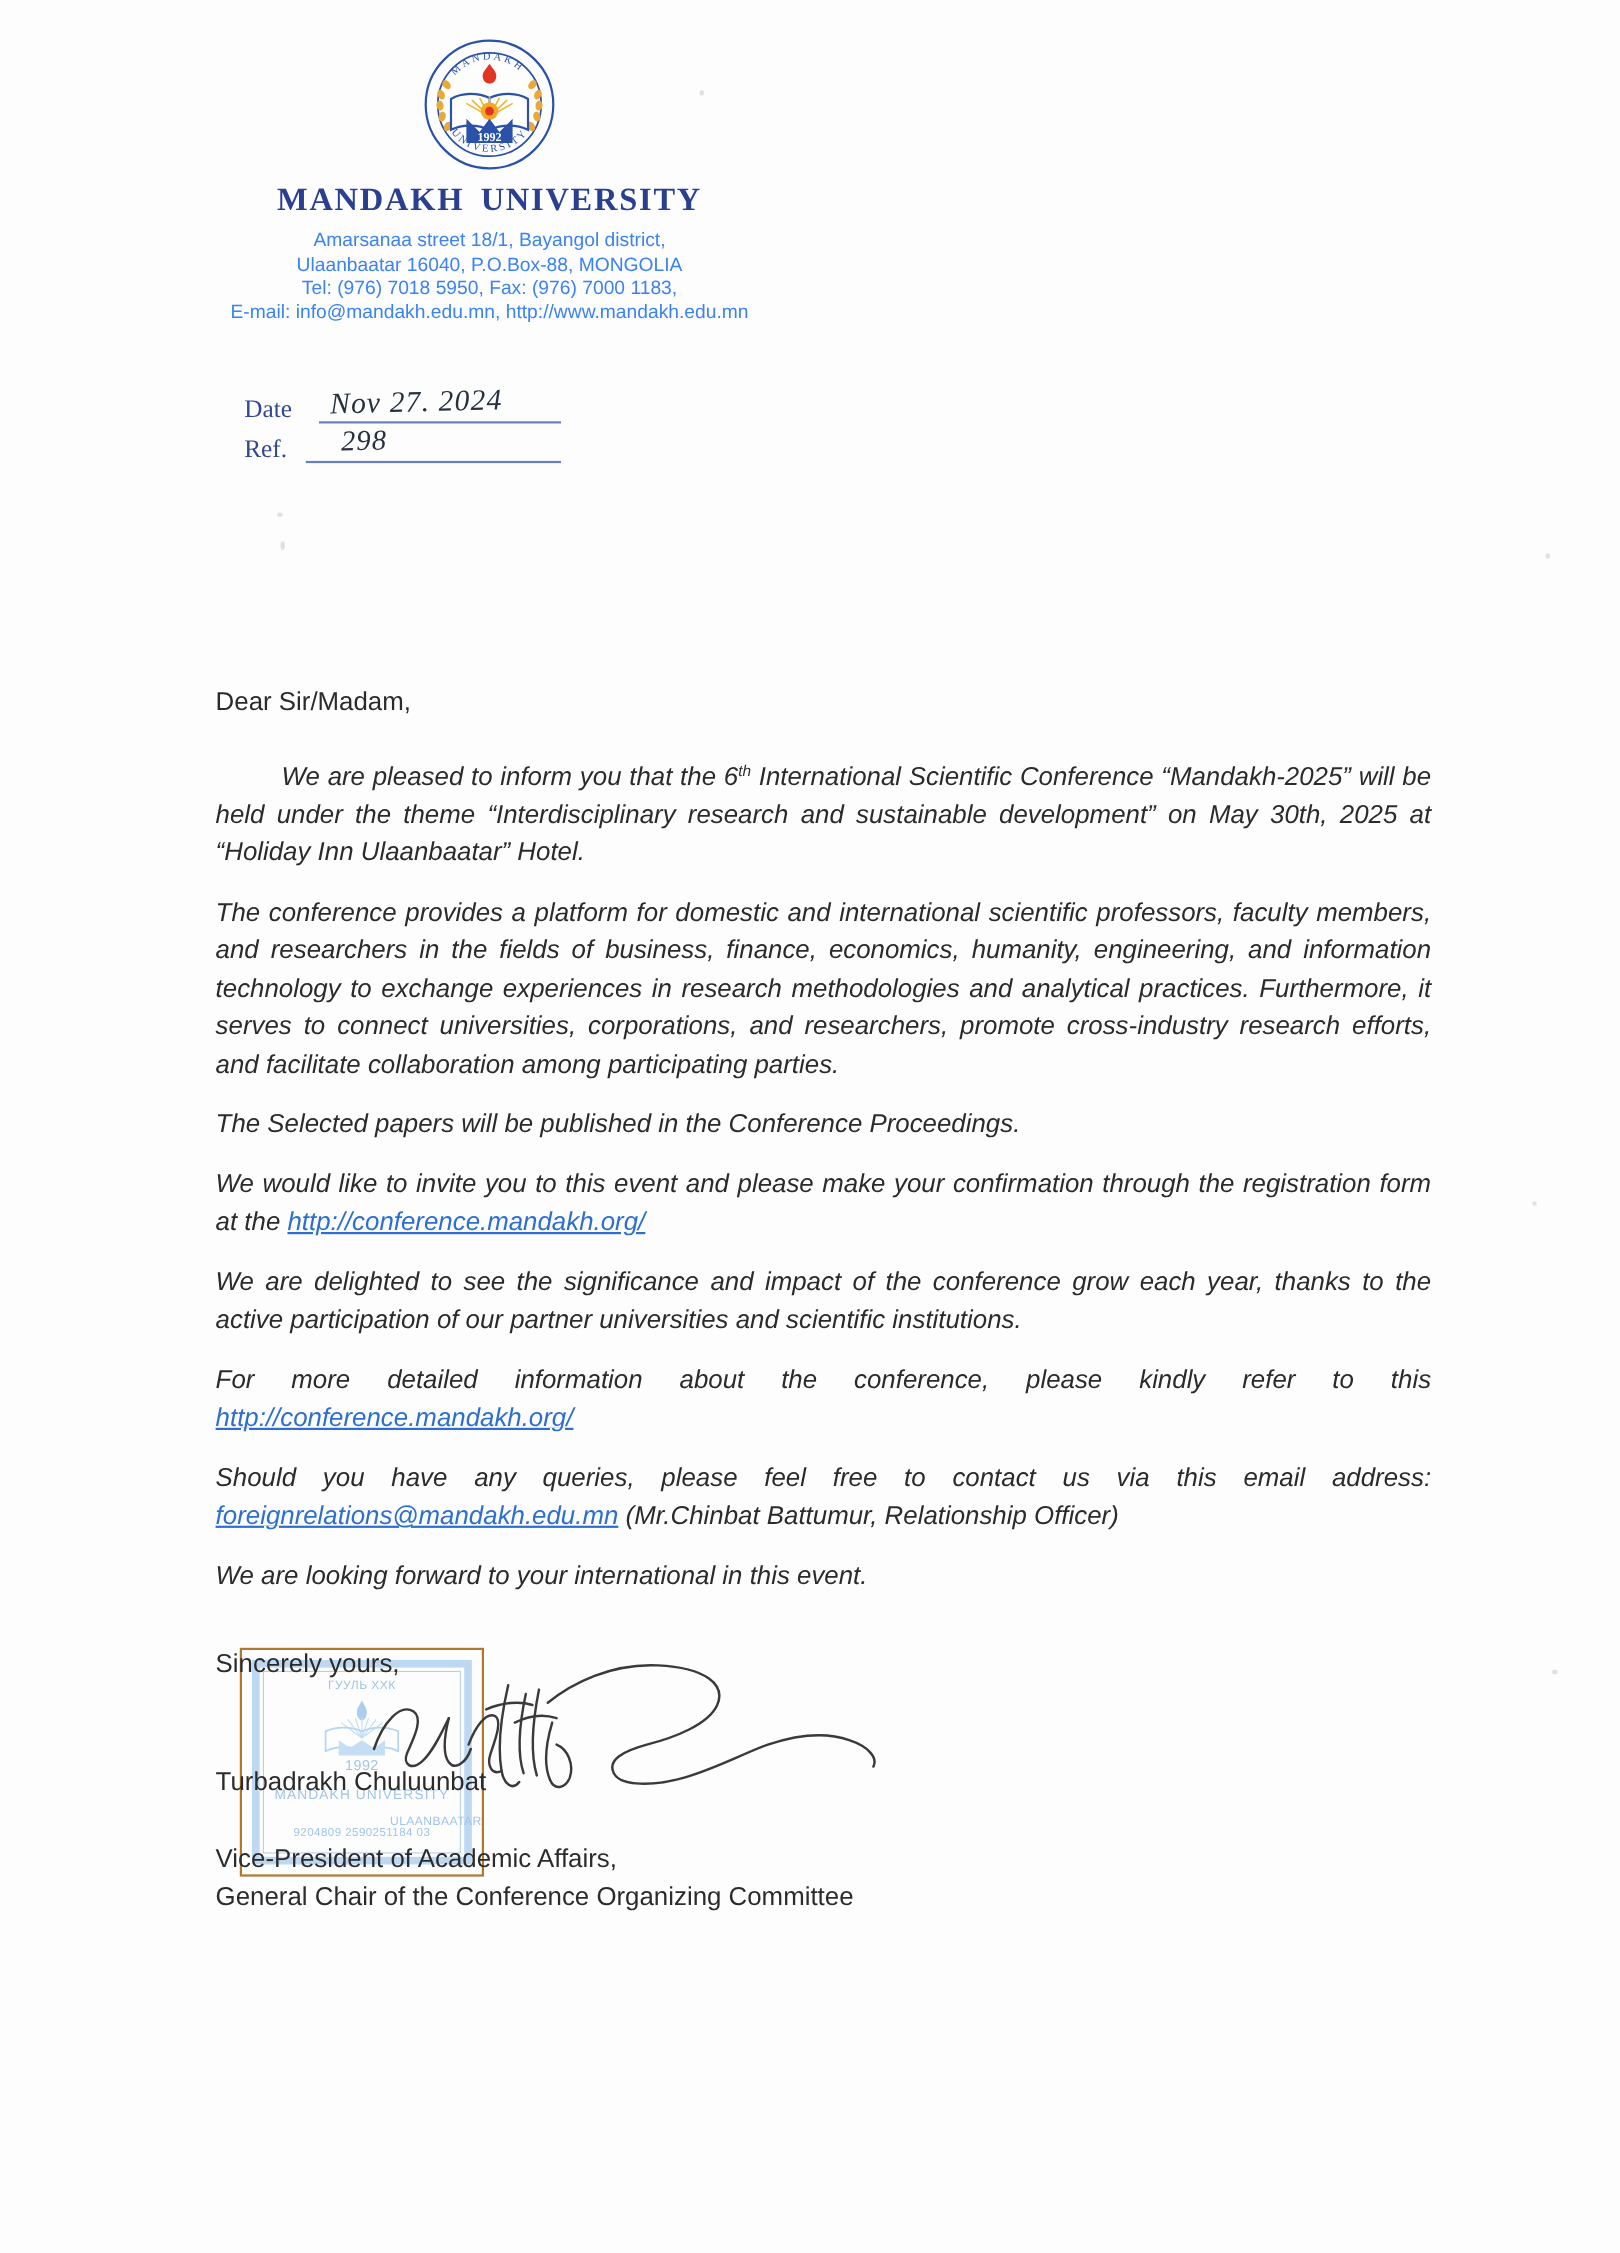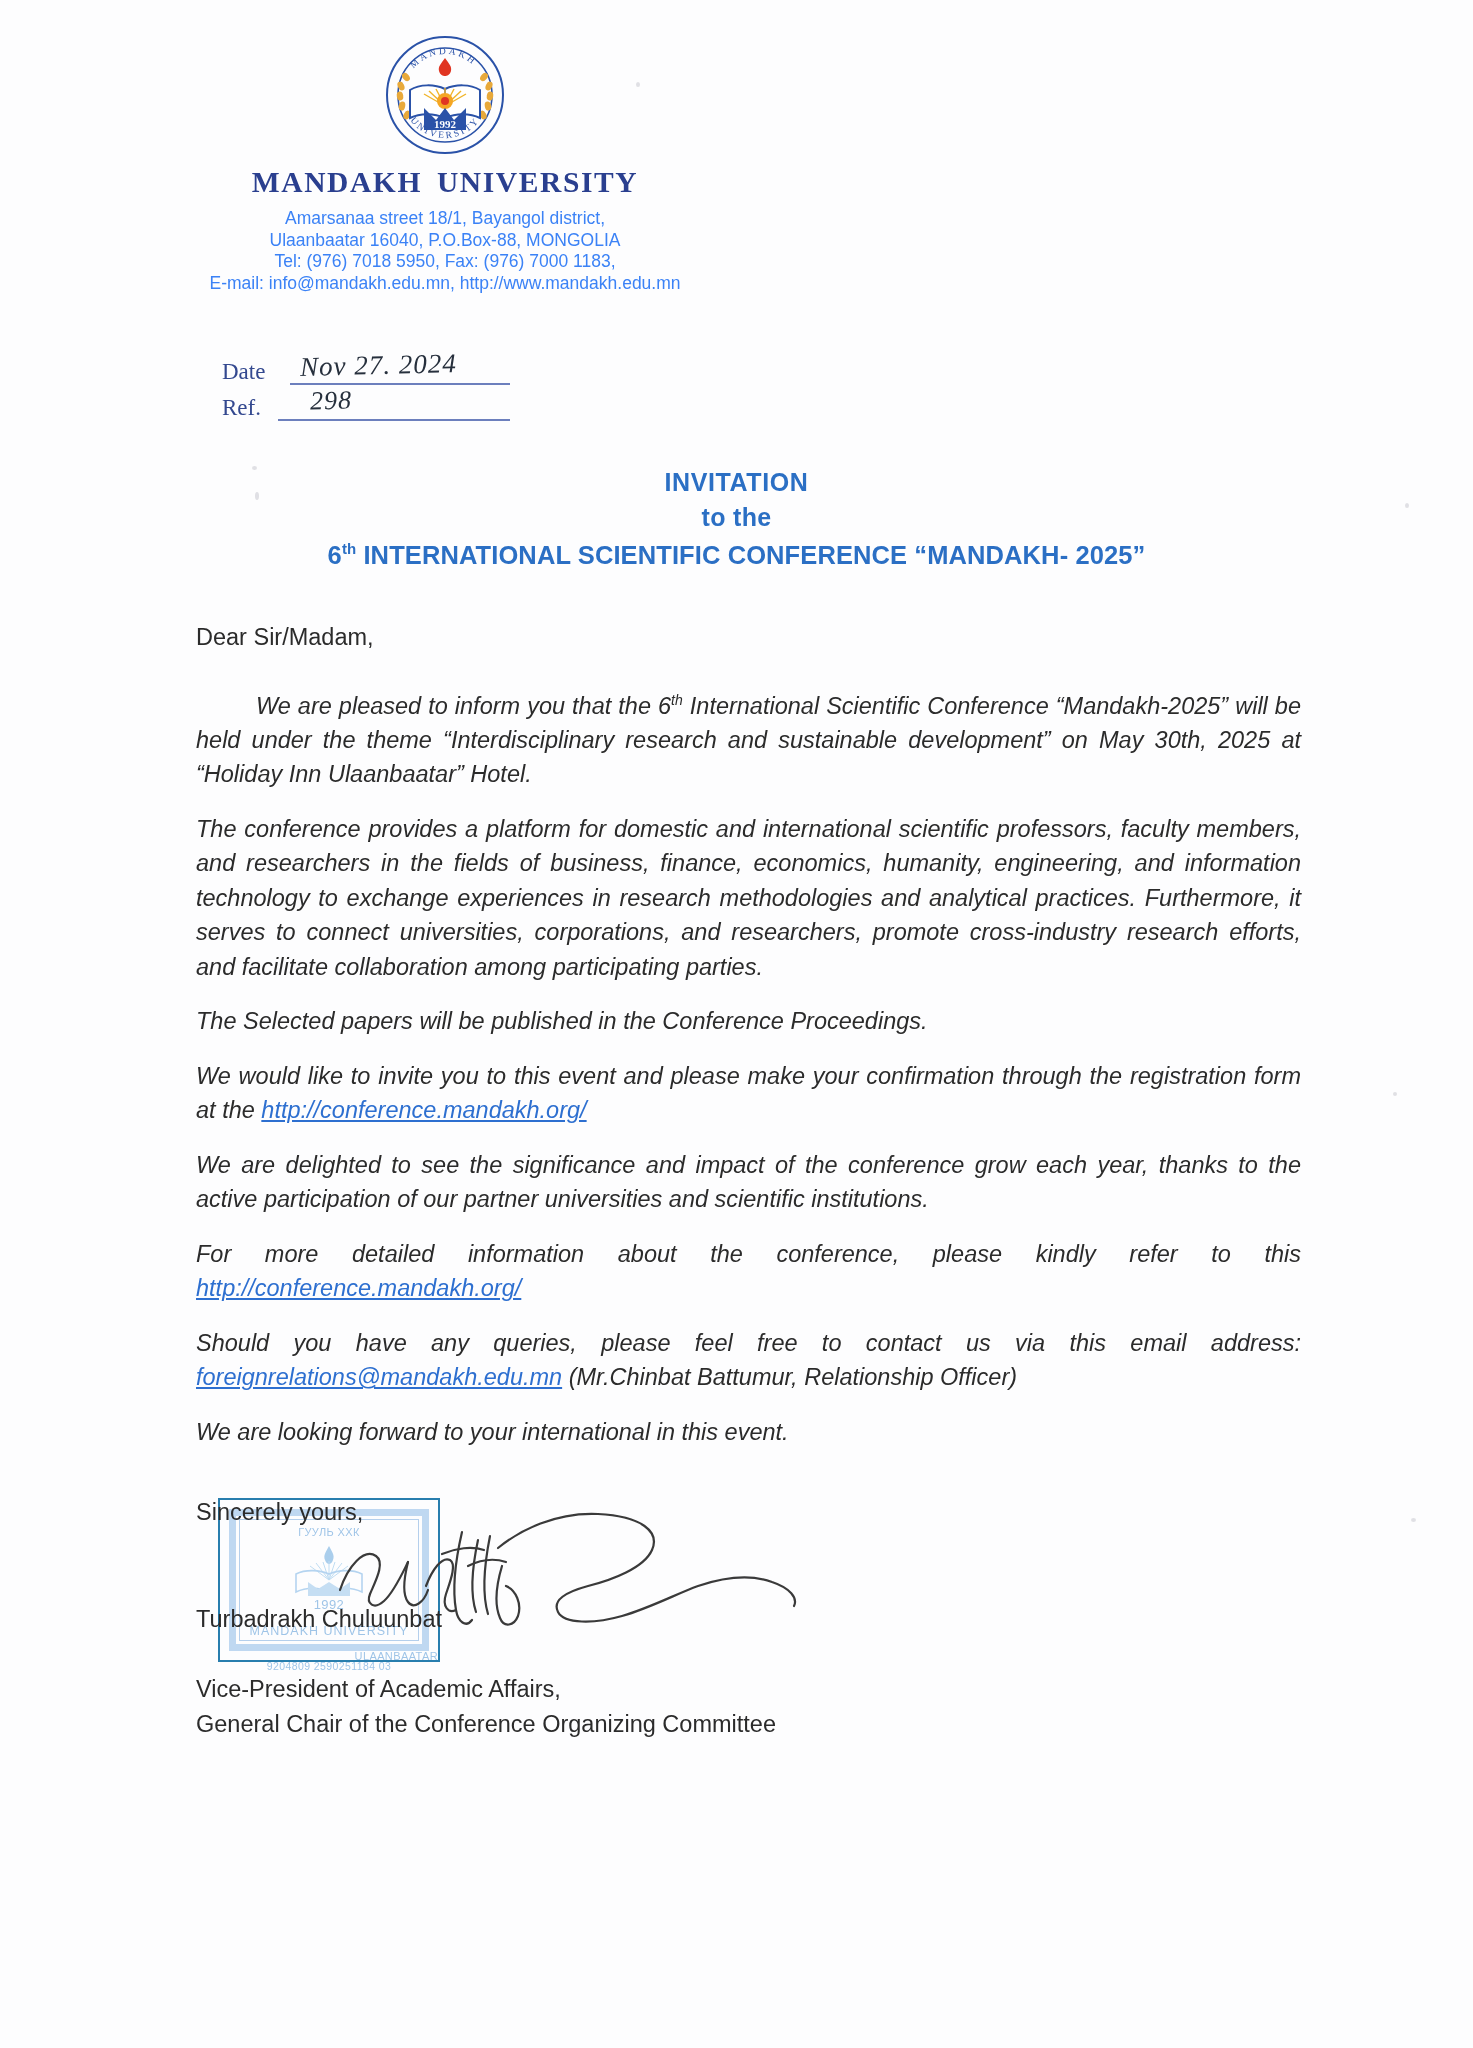--- a/index.html
+++ b/index.html
@@ -147,22 +147,22 @@
     line-height: 34.5px;
   }
   .sig-name { margin-top: 72px; }
   .sig-role { margin-top: 36px; }
 
   .stamp {
     position: absolute;
     left: 218px;
     top: 1498px;
     width: 222px;
-    height: 164px;
-    border: 2px solid #0369a1;
+    height: 208px;
+    border: 2px solid #a16207;
     box-sizing: border-box;
     opacity: .85;
     pointer-events: none;
   }
   .stamp-inner {
     position: absolute;
     left: 9px; top: 9px; right: 9px; bottom: 9px;
     border: 7px solid #b5d2ef;
     box-sizing: border-box;
   }
@@ -285,25 +285,20 @@
       <span class="df-line"></span>
       <span class="df-value date">Nov 27. 2024</span>
     </div>
     <div class="df-row">
       <span class="df-label">Ref.</span>
       <span class="df-line ref"></span>
       <span class="df-value ref">298</span>
     </div>
   </div>
 
-  <div class="titleblock">
-    <div class="t1">INVITATION</div>
-    <div class="t2">to the</div>
-    <div class="t3"><span>6</span><sup>th</sup><span> INTERNATIONAL SCIENTIFIC CONFERENCE “MANDAKH- 2025”</span></div>
-  </div>
 
   <div class="body">
 
     <div class="salutation">Dear Sir/Madam,</div>
 
     <div class="para indent"><span>We are pleased to inform you that the 6</span><sup>th</sup><span> International Scientific Conference “Mandakh-2025” will be held under the theme “Interdisciplinary research and sustainable development” on May 30th, 2025 at “Holiday Inn Ulaanbaatar” Hotel.</span></div>
 
     <div class="para">The conference provides a platform for domestic and international scientific professors, faculty members, and researchers in the fields of business, finance, economics, humanity, engineering, and information technology to exchange experiences in research methodologies and analytical practices. Furthermore, it serves to connect universities, corporations, and researchers, promote cross-industry research efforts, and facilitate collaboration among participating parties.</div>
 
     <div class="para">The Selected papers will be published in the Conference Proceedings.</div>

